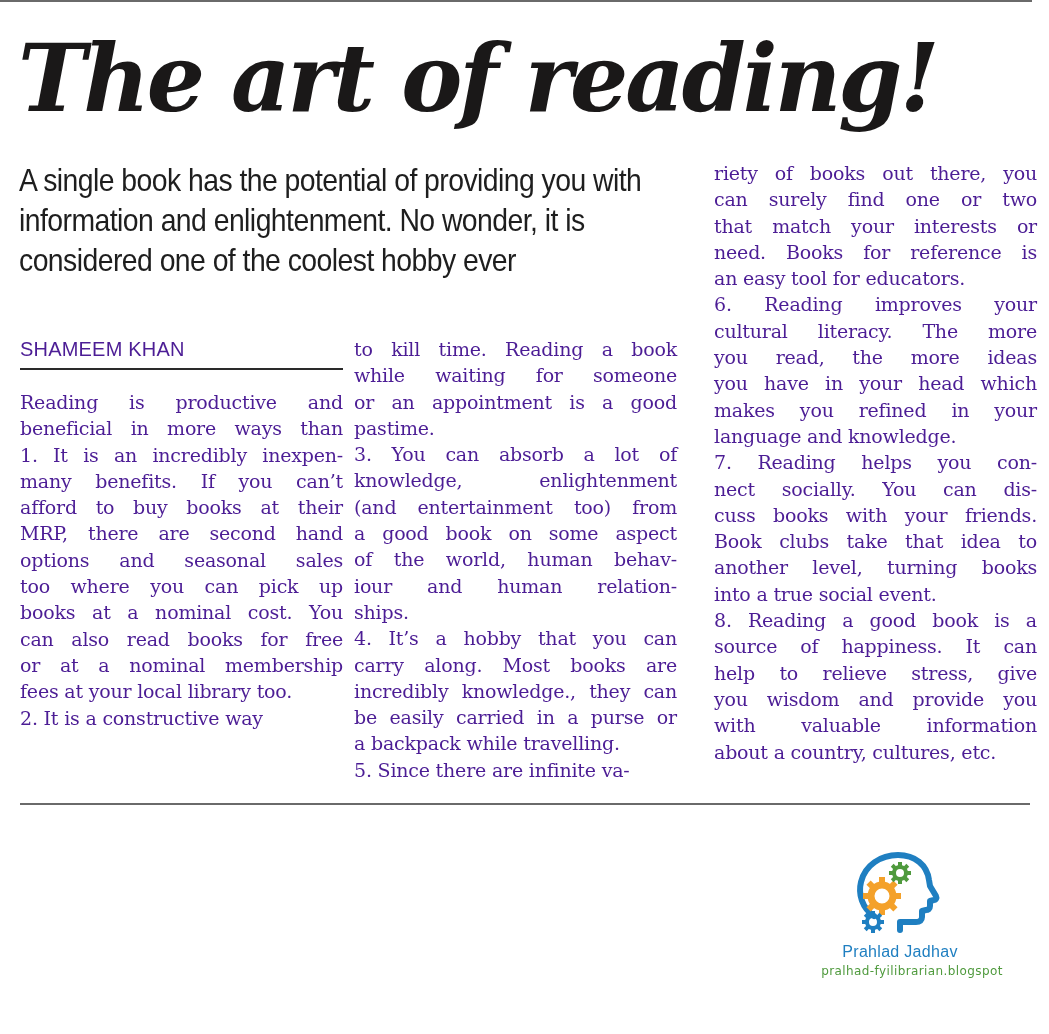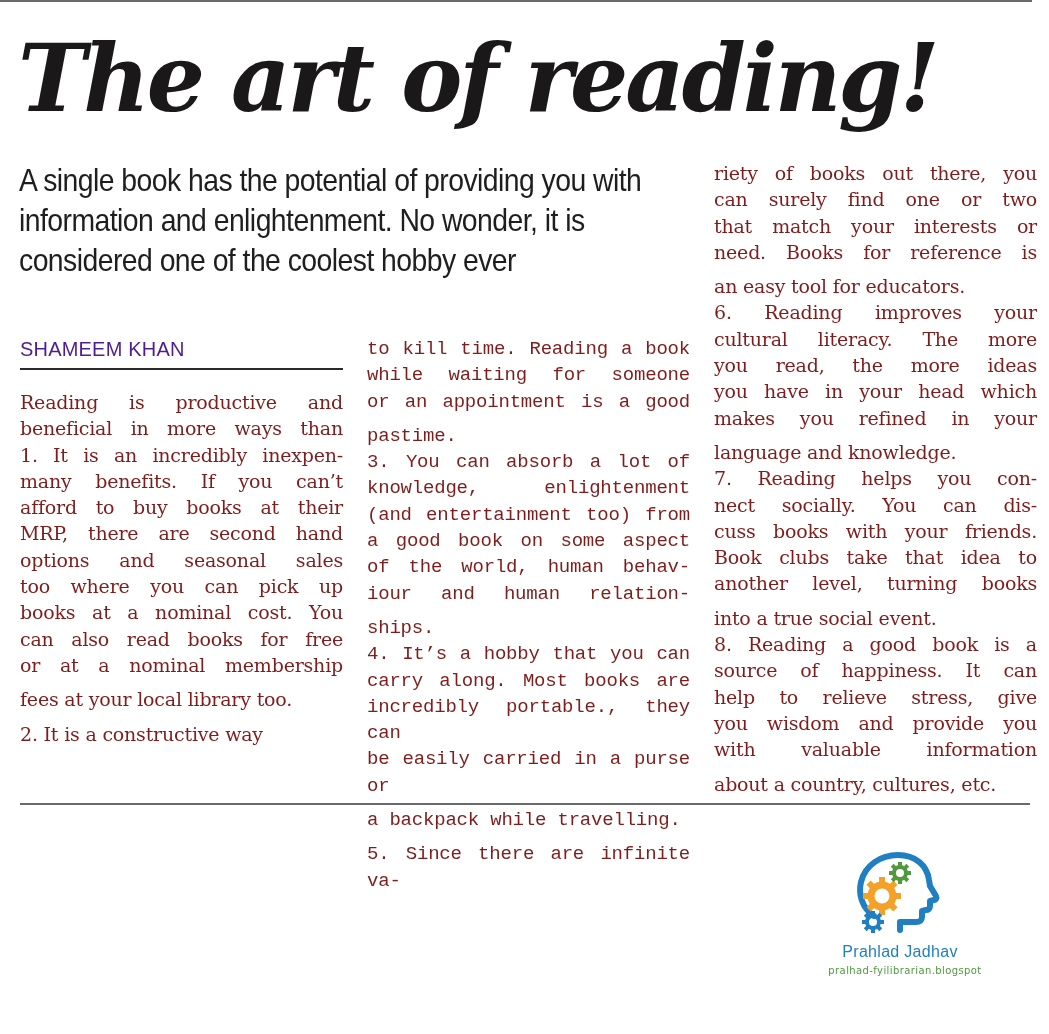--- a/index.html
+++ b/index.html
@@ -72,42 +72,40 @@
       top: 368px;
       width: 323px;
       height: 2px;
       background: #2a2a2a;
     }
     .col {
       position: absolute;
       font-family: "DejaVu Serif", serif;
       font-size: 19px;
       line-height: 26.3px;
-      color: #7f1d1d;
+      color: #4c1d95;
       text-align: justify;
       letter-spacing: -0.2px;
     }
     .col p {
       margin: 0;
       text-align-last: justify;
     }
     .col p.last {
       text-align-last: left;
-      margin-top: 8px;
     }
     .col-1 {
       left: 20px;
       top: 389px;
       width: 323px;
     }
     .col-2 {
-      left: 367px;
+      left: 354px;
       top: 336px;
       width: 323px;
-      font-family: Liberation Mono, monospace;
     }
     .col-3 {
       left: 714px;
       top: 160px;
       width: 323px;
     }
     .bottom-rule {
       position: absolute;
       left: 20px;
       top: 803px;
@@ -136,26 +134,26 @@
       width: 200px;
       text-align: center;
       font-family: "Liberation Sans", sans-serif;
       font-size: 16px;
       line-height: 28px;
       color: #1f7fc1;
       letter-spacing: 0.3px;
     }
     .logo-url {
       position: absolute;
-      left: 5px;
+      left: 12px;
       top: 114px;
       width: 200px;
       text-align: center;
       font-family: "DejaVu Sans", sans-serif;
-      font-size: 10px;
+      font-size: 12px;
       line-height: 14px;
       color: #4f9a3d;
       letter-spacing: 0.4px;
     }
   </style>
 </head>
 <body>
 
 <div class="top-rule"></div>
 
@@ -188,21 +186,21 @@
     <p class="last">pastime.</p>
     <p>3. You can absorb a lot of</p>
     <p>knowledge, enlightenment</p>
     <p>(and entertainment too) from</p>
     <p>a good book on some aspect</p>
     <p>of the world, human behav-</p>
     <p>iour and human relation-</p>
     <p class="last">ships.</p>
     <p>4. It’s a hobby that you can</p>
     <p>carry along. Most books are</p>
-    <p>incredibly portable., they can</p>
+    <p>incredibly knowledge., they can</p>
     <p>be easily carried in a purse or</p>
     <p class="last">a backpack while travelling.</p>
     <p class="last">5. Since there are infinite va-</p>
   </div>
 <div class="col col-3">
     <p>riety of books out there, you</p>
     <p>can surely find one or two</p>
     <p>that match your interests or</p>
     <p>need. Books for reference is</p>
     <p class="last">an easy tool for educators.</p>

